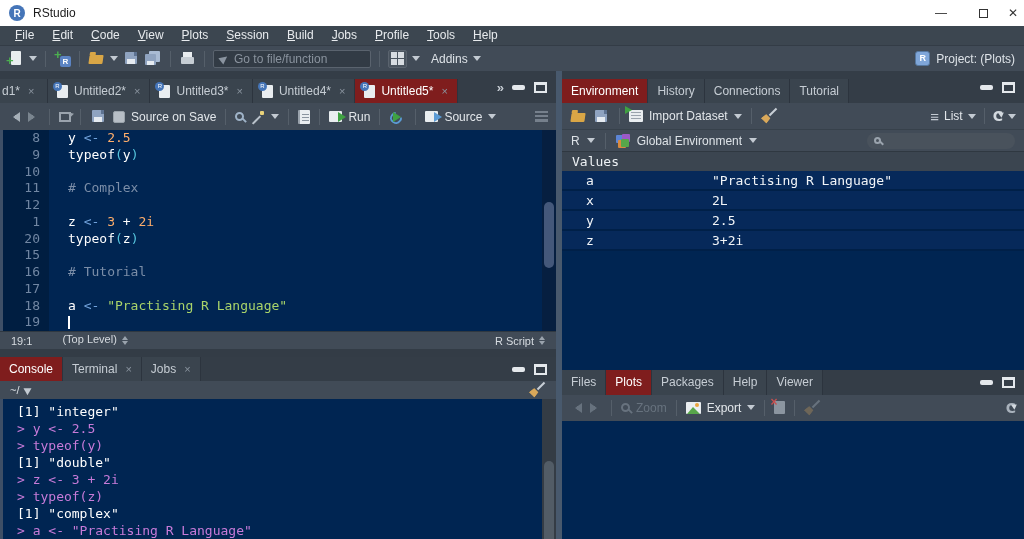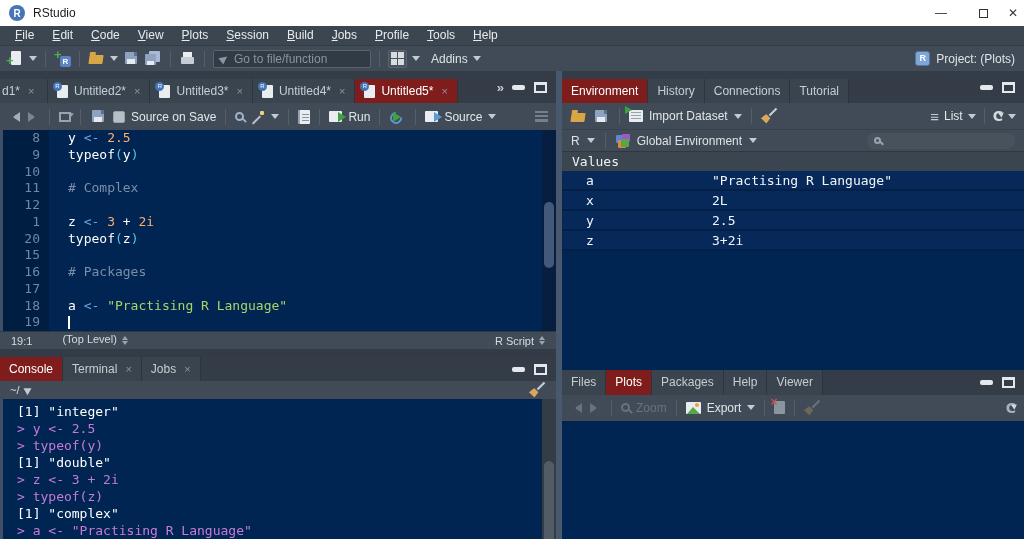--- a/index.html
+++ b/index.html
@@ -355,21 +355,21 @@
           </div>
         <div class="codecol" id="codecol">
             <div class="eline"><span class="tk-w">y </span><span class="tk-o">&lt;- </span><span class="tk-n">2.5</span></div>
             <div class="eline"><span class="tk-w">typeof</span><span class="tk-p">(</span><span class="tk-w">y</span><span class="tk-p">)</span></div>
             <div class="eline"></div>
             <div class="eline"><span class="tk-c"># Complex</span></div>
             <div class="eline"></div>
             <div class="eline"><span class="tk-w">z </span><span class="tk-o">&lt;- </span><span class="tk-n">3</span><span class="tk-w"> + </span><span class="tk-n">2i</span></div>
             <div class="eline"><span class="tk-w">typeof</span><span class="tk-p">(</span><span class="tk-w">z</span><span class="tk-p">)</span></div>
             <div class="eline"></div>
-            <div class="eline"><span class="tk-c"># Packages</span></div>
+            <div class="eline"><span class="tk-c"># Tutorial</span></div>
             <div class="eline"></div>
             <div class="eline"><span class="tk-w">a </span><span class="tk-o">&lt;- </span><span class="tk-s">"Practising R Language"</span></div>
             <div class="eline"><span class="text-caret"></span></div>
           </div>
         <div class="escroll">
             <div class="ethumb"></div>
           </div>
       </div>
 
       <div class="statusbar">

